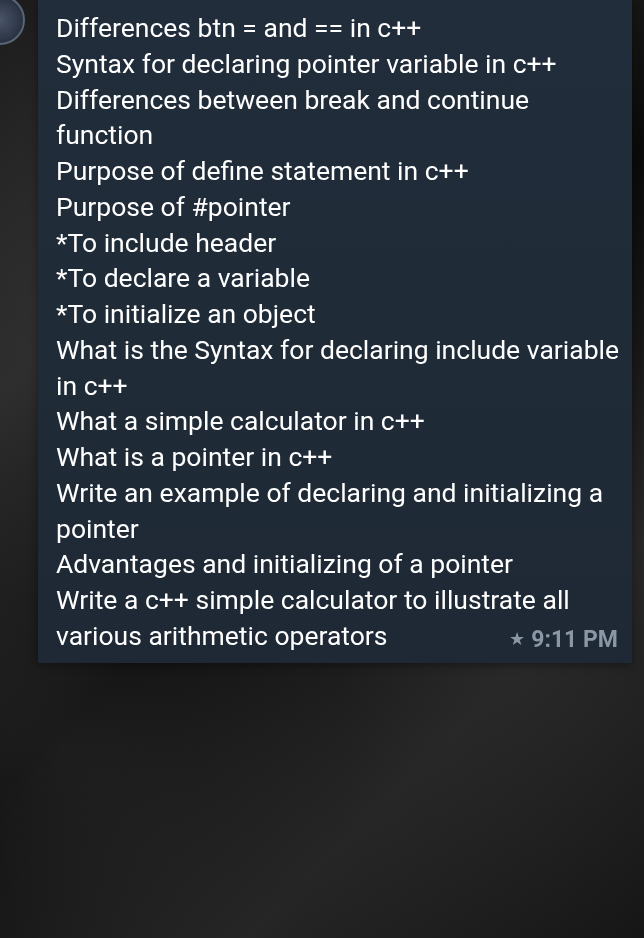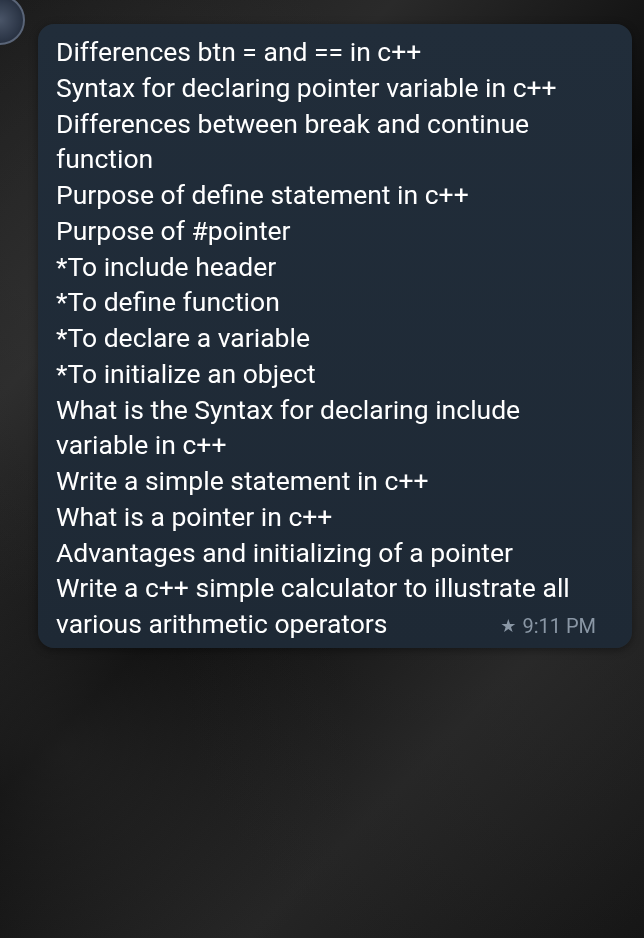--- a/index.html
+++ b/index.html
@@ -41,24 +41,23 @@
       background: radial-gradient(circle, #4a5568 0%, #2d3748 60%, #1a202c 100%);
       border: 2px solid #5a6578;
     }
     .message-bubble {
       position: absolute;
       top: 0;
       left: 38px;
       right: 12px;
       background: #1f2a36;
       background: linear-gradient(180deg, #212d3a 0%, #1e2935 100%);
-      border-radius: 16px;
-      padding: 10px 32px 10px 18px;
+      border-radius: 0;
+      padding: 10px 10px 10px 18px;
       box-shadow: 0 2px 8px rgba(0,0,0,0.4);
-      margin-top: 24px;
     }
     .message-text {
       color: #ffffff;
       font-size: 26.5px;
       line-height: 1.35;
       font-weight: 400;
       word-wrap: break-word;
     }
     .message-line {
       display: block;
@@ -71,43 +70,43 @@
       margin-top: -28px;
       padding-right: 4px;
     }
     .star-icon {
       color: #8a97a5;
       font-size: 18px;
       line-height: 1;
     }
     .timestamp {
       color: #8a97a5;
-      font-size: 20px;
-      font-weight: 400;
+      font-size: 23px;
+      font-weight: 700;
     }
   </style>
 </head>
 <body>
 
 <div class="background">
   <div class="avatar-edge"></div>
   <div class="message-bubble">
     <div class="message-text">
       <span class="message-line">Differences btn = and == in c++</span>
       <span class="message-line">Syntax for declaring pointer variable in c++</span>
       <span class="message-line">Differences between break and continue function</span>
       <span class="message-line">Purpose of define statement in c++</span>
       <span class="message-line">Purpose of #pointer</span>
       <span class="message-line">*To include header</span>
-      <span class="message-line">*To define function</span>
       <span class="message-line">*To declare a variable</span>
       <span class="message-line">*To initialize an object</span>
       <span class="message-line">What is the Syntax for declaring include variable in c++</span>
-      <span class="message-line">Write a simple statement in c++</span>
+      <span class="message-line">What a simple calculator in c++</span>
       <span class="message-line">What is a pointer in c++</span>
+      <span class="message-line">Write an example of declaring and initializing a pointer</span>
       <span class="message-line">Advantages and initializing of a pointer</span>
       <span class="message-line">Write a c++ simple calculator to illustrate all various arithmetic operators</span>
     </div>
     <div class="message-footer">
       <span class="star-icon">★</span>
       <span class="timestamp">9:11 PM</span>
     </div>
   </div>
 </div>
 

